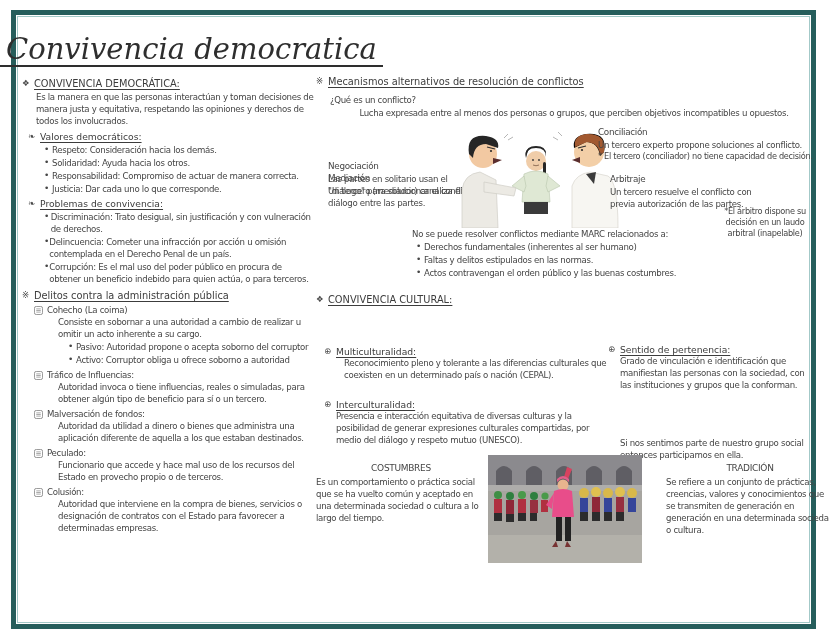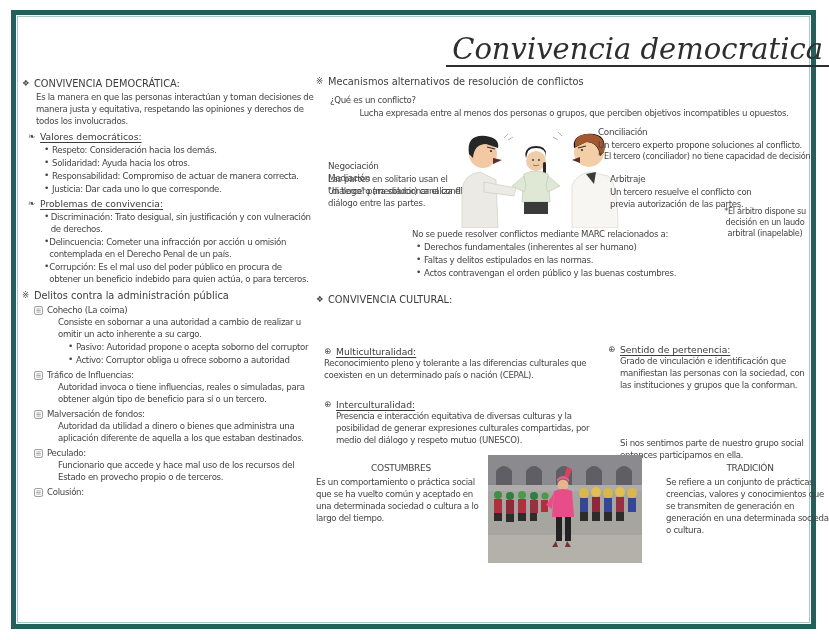--- a/index.html
+++ b/index.html
@@ -2,25 +2,25 @@
 <html><head>
 <meta charset="utf-8">
 <style>
   html,body{margin:0;padding:0;background:#ffffff;}
   #page{position:relative;width:829px;height:640px;background:#ffffff;overflow:hidden;
         font-family:"DejaVu Sans",sans-serif;color:#454545;}
   
   .frame{position:absolute;left:11px;top:10px;right:13px;bottom:11px;border:5px solid #265e5c;}
   .frame-inner{position:absolute;inset:1px;border:1px solid #a3c9c8;}
   
-  .title-wrap{position:absolute;top:34px;left:0;width:100%;text-align:right;}
+  .title-wrap{position:absolute;top:34px;left:0;width:100%;text-align:left;}
   .title{display:inline-block;font-family:"DejaVu Serif",serif;font-style:italic;
          font-size:29px;color:#2e2e2e;border-bottom:2px solid #2e2e2e;padding:0 6px 1px 6px;line-height:1.05;}
   
-  .h1{font-size:9.8px;text-underline-offset:2px;color:#3c3c3c;}
+  .h1{font-size:9.8px;text-decoration:underline;text-underline-offset:2px;color:#3c3c3c;}
   .h2{font-size:9.2px;text-decoration:underline;text-underline-offset:2px;color:#3c3c3c;}
   .b{font-size:8.6px;line-height:12px;letter-spacing:-0.3px;}
   .small{font-size:8.2px;line-height:11px;letter-spacing:-0.3px;}
   .mk{display:inline-block;width:12px;font-size:8.5px;color:#4a4a4a;}
   .dot{display:inline-block;width:8px;font-size:9px;}
   .row{display:flex;align-items:flex-start;}
   
   #left-col{position:absolute;left:22px;top:78px;width:292px;}
   .p-intro{margin:2px 0 4px 14px;}
   .subsec{margin:3px 0 2px 6px;}
@@ -163,20 +163,21 @@
     <div class="delito">
       <div class="delito-head">
         <svg class="nb" viewBox="0 0 10 10">
             <rect x="0.5" y="0.5" width="9" height="9" rx="2" fill="none" stroke="#8a8a8a"></rect>
             <line x1="2.5" y1="3.2" x2="7.5" y2="3.2" stroke="#8a8a8a" stroke-width="0.8"></line>
             <line x1="2.5" y1="5" x2="7.5" y2="5" stroke="#8a8a8a" stroke-width="0.8"></line>
             <line x1="2.5" y1="6.8" x2="7.5" y2="6.8" stroke="#8a8a8a" stroke-width="0.8"></line>
           </svg>
         <span class="b">Colusión:</span>
       </div>
+      <div class="b delito-desc">Autoridad que interviene en la compra de bienes, servicios o designación de contratos con el Estado para favorecer a determinadas empresas.</div>
     </div>
   </div>
 
   <div id="right-col">
 
     <div class="row abs" style="top:0;left:0;">
       <span class="mk">※</span>
       <span class="h1">Mecanismos alternativos de resolución de conflictos</span>
     </div>
     <div class="b abs" style="top:18px;left:14px;">¿Qué es un conflicto?</div>
@@ -256,21 +257,21 @@
     <div class="row abs" style="top:218px;left:0;">
       <span class="mk">❖</span>
       <span class="h1">CONVIVENCIA CULTURAL:</span>
     </div>
 
     <div class="abs" style="top:270px;left:8px;width:290px;">
       <div class="row">
         <span class="mk">⊕</span>
         <span class="h2">Multiculturalidad:</span>
       </div>
-      <div class="b" style="margin-left:0;">Reconocimiento pleno y tolerante a las diferencias culturales que coexisten en un determinado país o nación (CEPAL).</div>
+      <div class="b" style="margin-left:20px;">Reconocimiento pleno y tolerante a las diferencias culturales que coexisten en un determinado país o nación (CEPAL).</div>
     </div>
 
     <div class="abs" style="top:323px;left:8px;width:290px;">
       <div class="row">
         <span class="mk">⊕</span>
         <span class="h2">Interculturalidad:</span>
       </div>
       <div class="b" style="margin-left:12px;">Presencia e interacción equitativa de diversas culturas y la posibilidad de generar expresiones culturales compartidas, por medio del diálogo y respeto mutuo (UNESCO).</div>
     </div>
 

